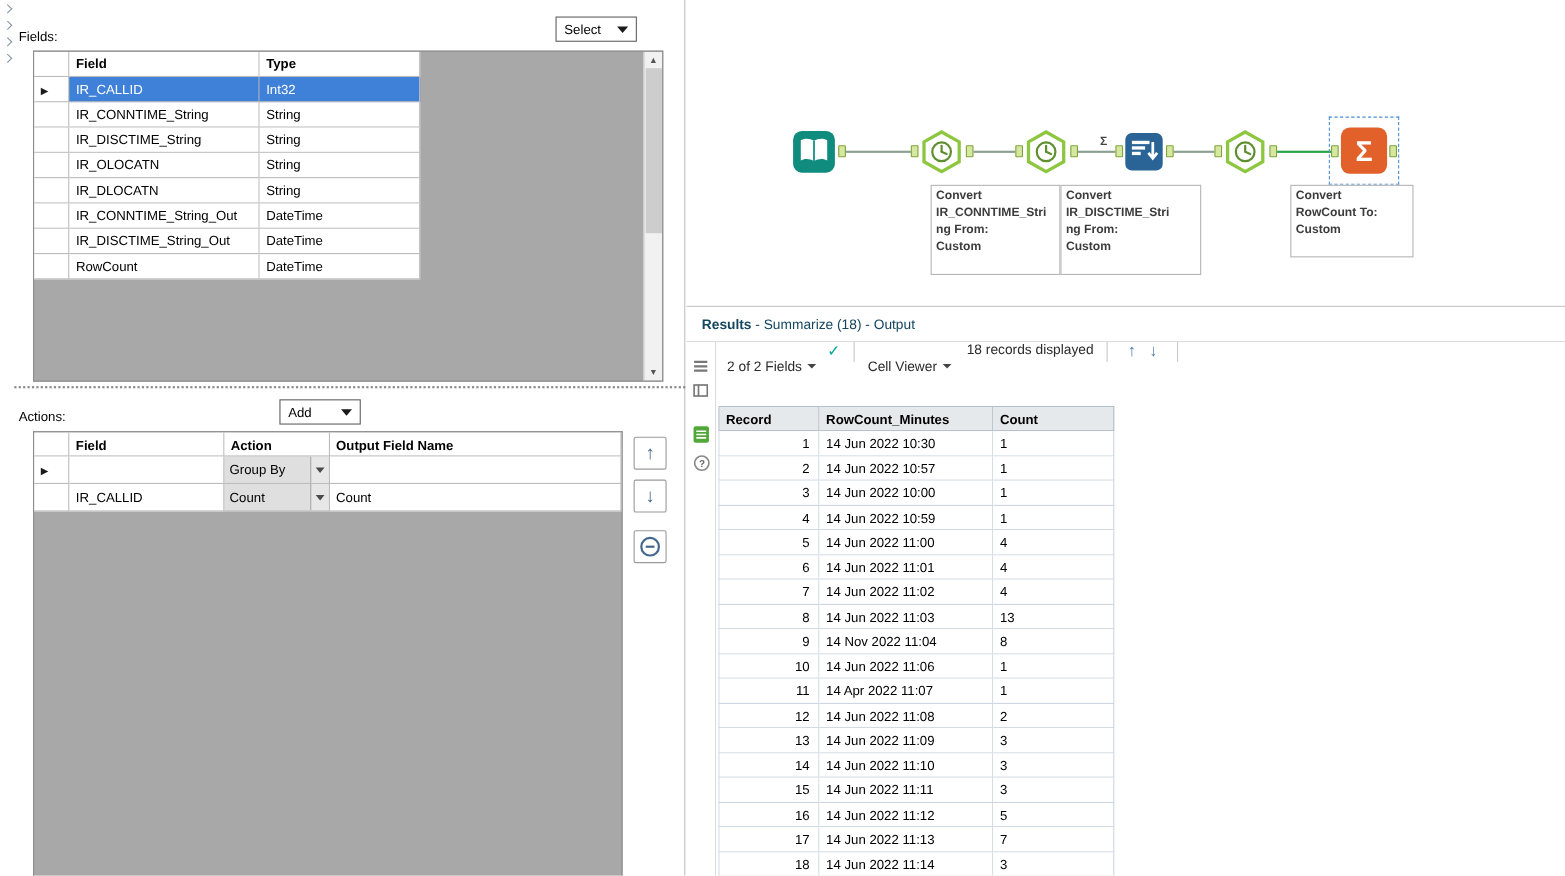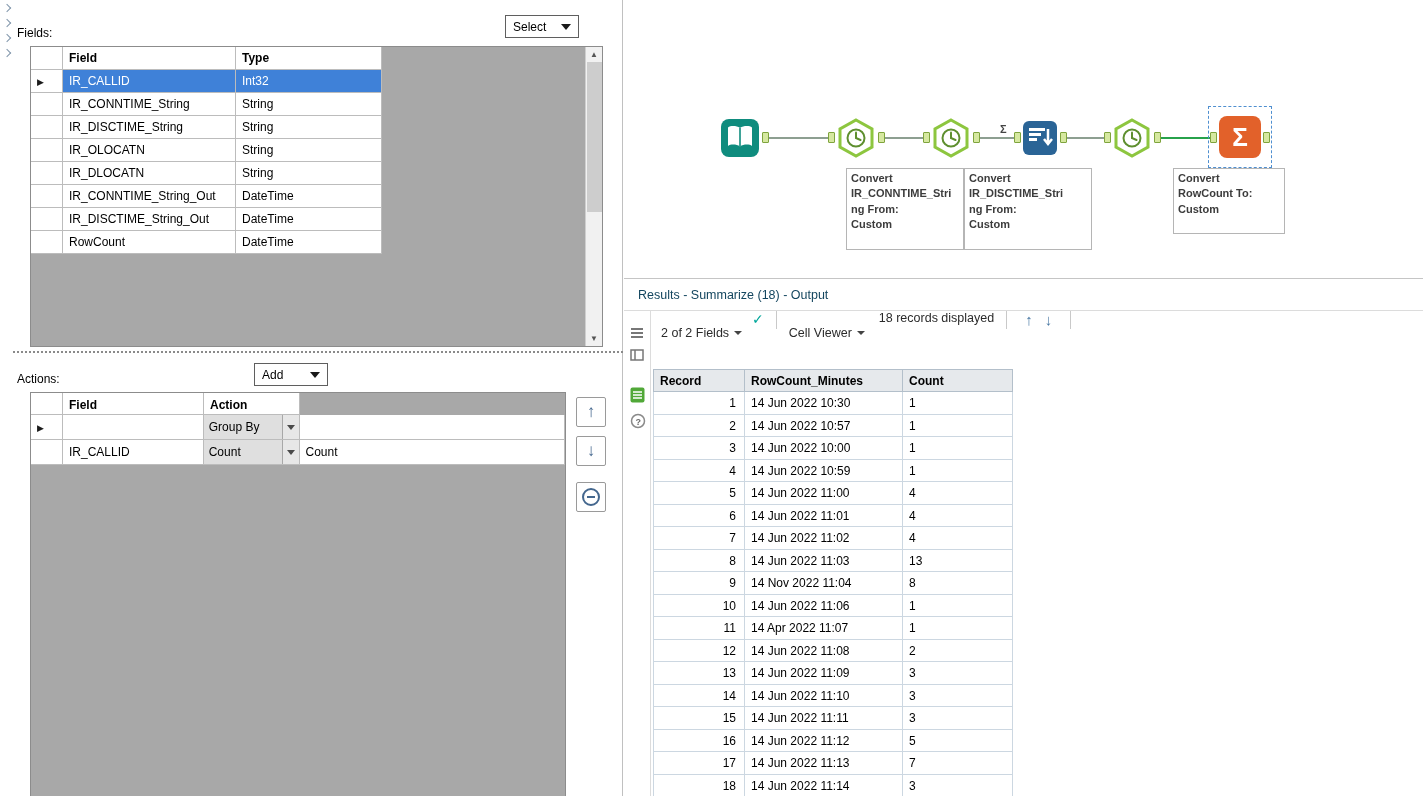--- a/index.html
+++ b/index.html
@@ -59,21 +59,21 @@
   .conn.selgreen{background:#27a24b}
   .sel-box{position:absolute;left:584px;top:106px;width:64px;height:62px;border:1px dashed #4f8fd0}
   .summarize{width:42px;height:42px;background:#e2612a;border-radius:8px;display:flex;align-items:center;justify-content:center}
   .summarize span{color:#fff;font-size:26px;font-weight:bold;line-height:1}
   .sigma-mini{position:absolute;left:376px;top:123px;font-size:11px;color:#444;font-weight:bold}
   .annot{position:absolute;border:1px solid #b5b5b5;background:#fff;padding:2px 4px;font-size:11px;font-weight:bold;color:#3c3c3c;white-space:pre-line;line-height:1.4;overflow:hidden}
 
   
   .results{position:absolute;left:624px;top:278px;width:799px;height:518px;background:#fff;border-top:1px solid #c5c5c5}
   .res-header{height:32px;padding:9px 0 0 14px;border-bottom:1px solid #dcdcdc;color:#14465f;font-size:12.5px}
-  .res-title{font-weight:normal}
+  .res-title{font-weight:bold}
   .res-body{position:absolute;top:32px;left:0;right:0;bottom:0;display:flex}
   .res-rail{position:relative;width:27px;border-right:1px solid #dcdcdc}
   .rail-ic{position:absolute;left:6px;cursor:pointer}
   .res-main{flex:1;position:relative}
   .res-toolbar{position:absolute;top:0;left:0;right:0;height:44px;display:flex;padding-left:10px;color:#2b2b2b;font-size:12.5px}
   .tb-item{display:flex;align-items:center;cursor:pointer}
   .tb-check{color:#00a79b;font-weight:bold;font-size:14px;margin-left:10px;cursor:pointer}
   .tsep{width:1px;height:18px;background:#c9c9c9;margin:0 12px}
   .tb-text{margin-left:14px}
   .tb-arrow{color:#4d7ba6;font-size:15px;margin:0 6px;cursor:pointer}
@@ -186,20 +186,21 @@
     <span>Add</span>
     <span class="caret-lg"></span>
   </div>
 
   <div class="actions-grid">
     <div id="actions-rows">
         <div class="arow head">
     <div class="acell w-rowhdr"></div>
     <div class="acell w-afield bold">Field</div>
     <div class="acell w-action bold">Action</div>
+    <div class="acell w-aout bold">Output Field Name</div>
   </div>
         <div class="arow">
       <div class="acell w-rowhdr"><span class="rowarrow">▶</span></div>
       <div class="acell w-afield sel">RowCount_Min...</div>
       <div class="acell w-action combo">
         <span class="combo-label">Group By</span>
         <span class="combo-btn">
               <span class="tri"></span>
             </span>
       </div>

